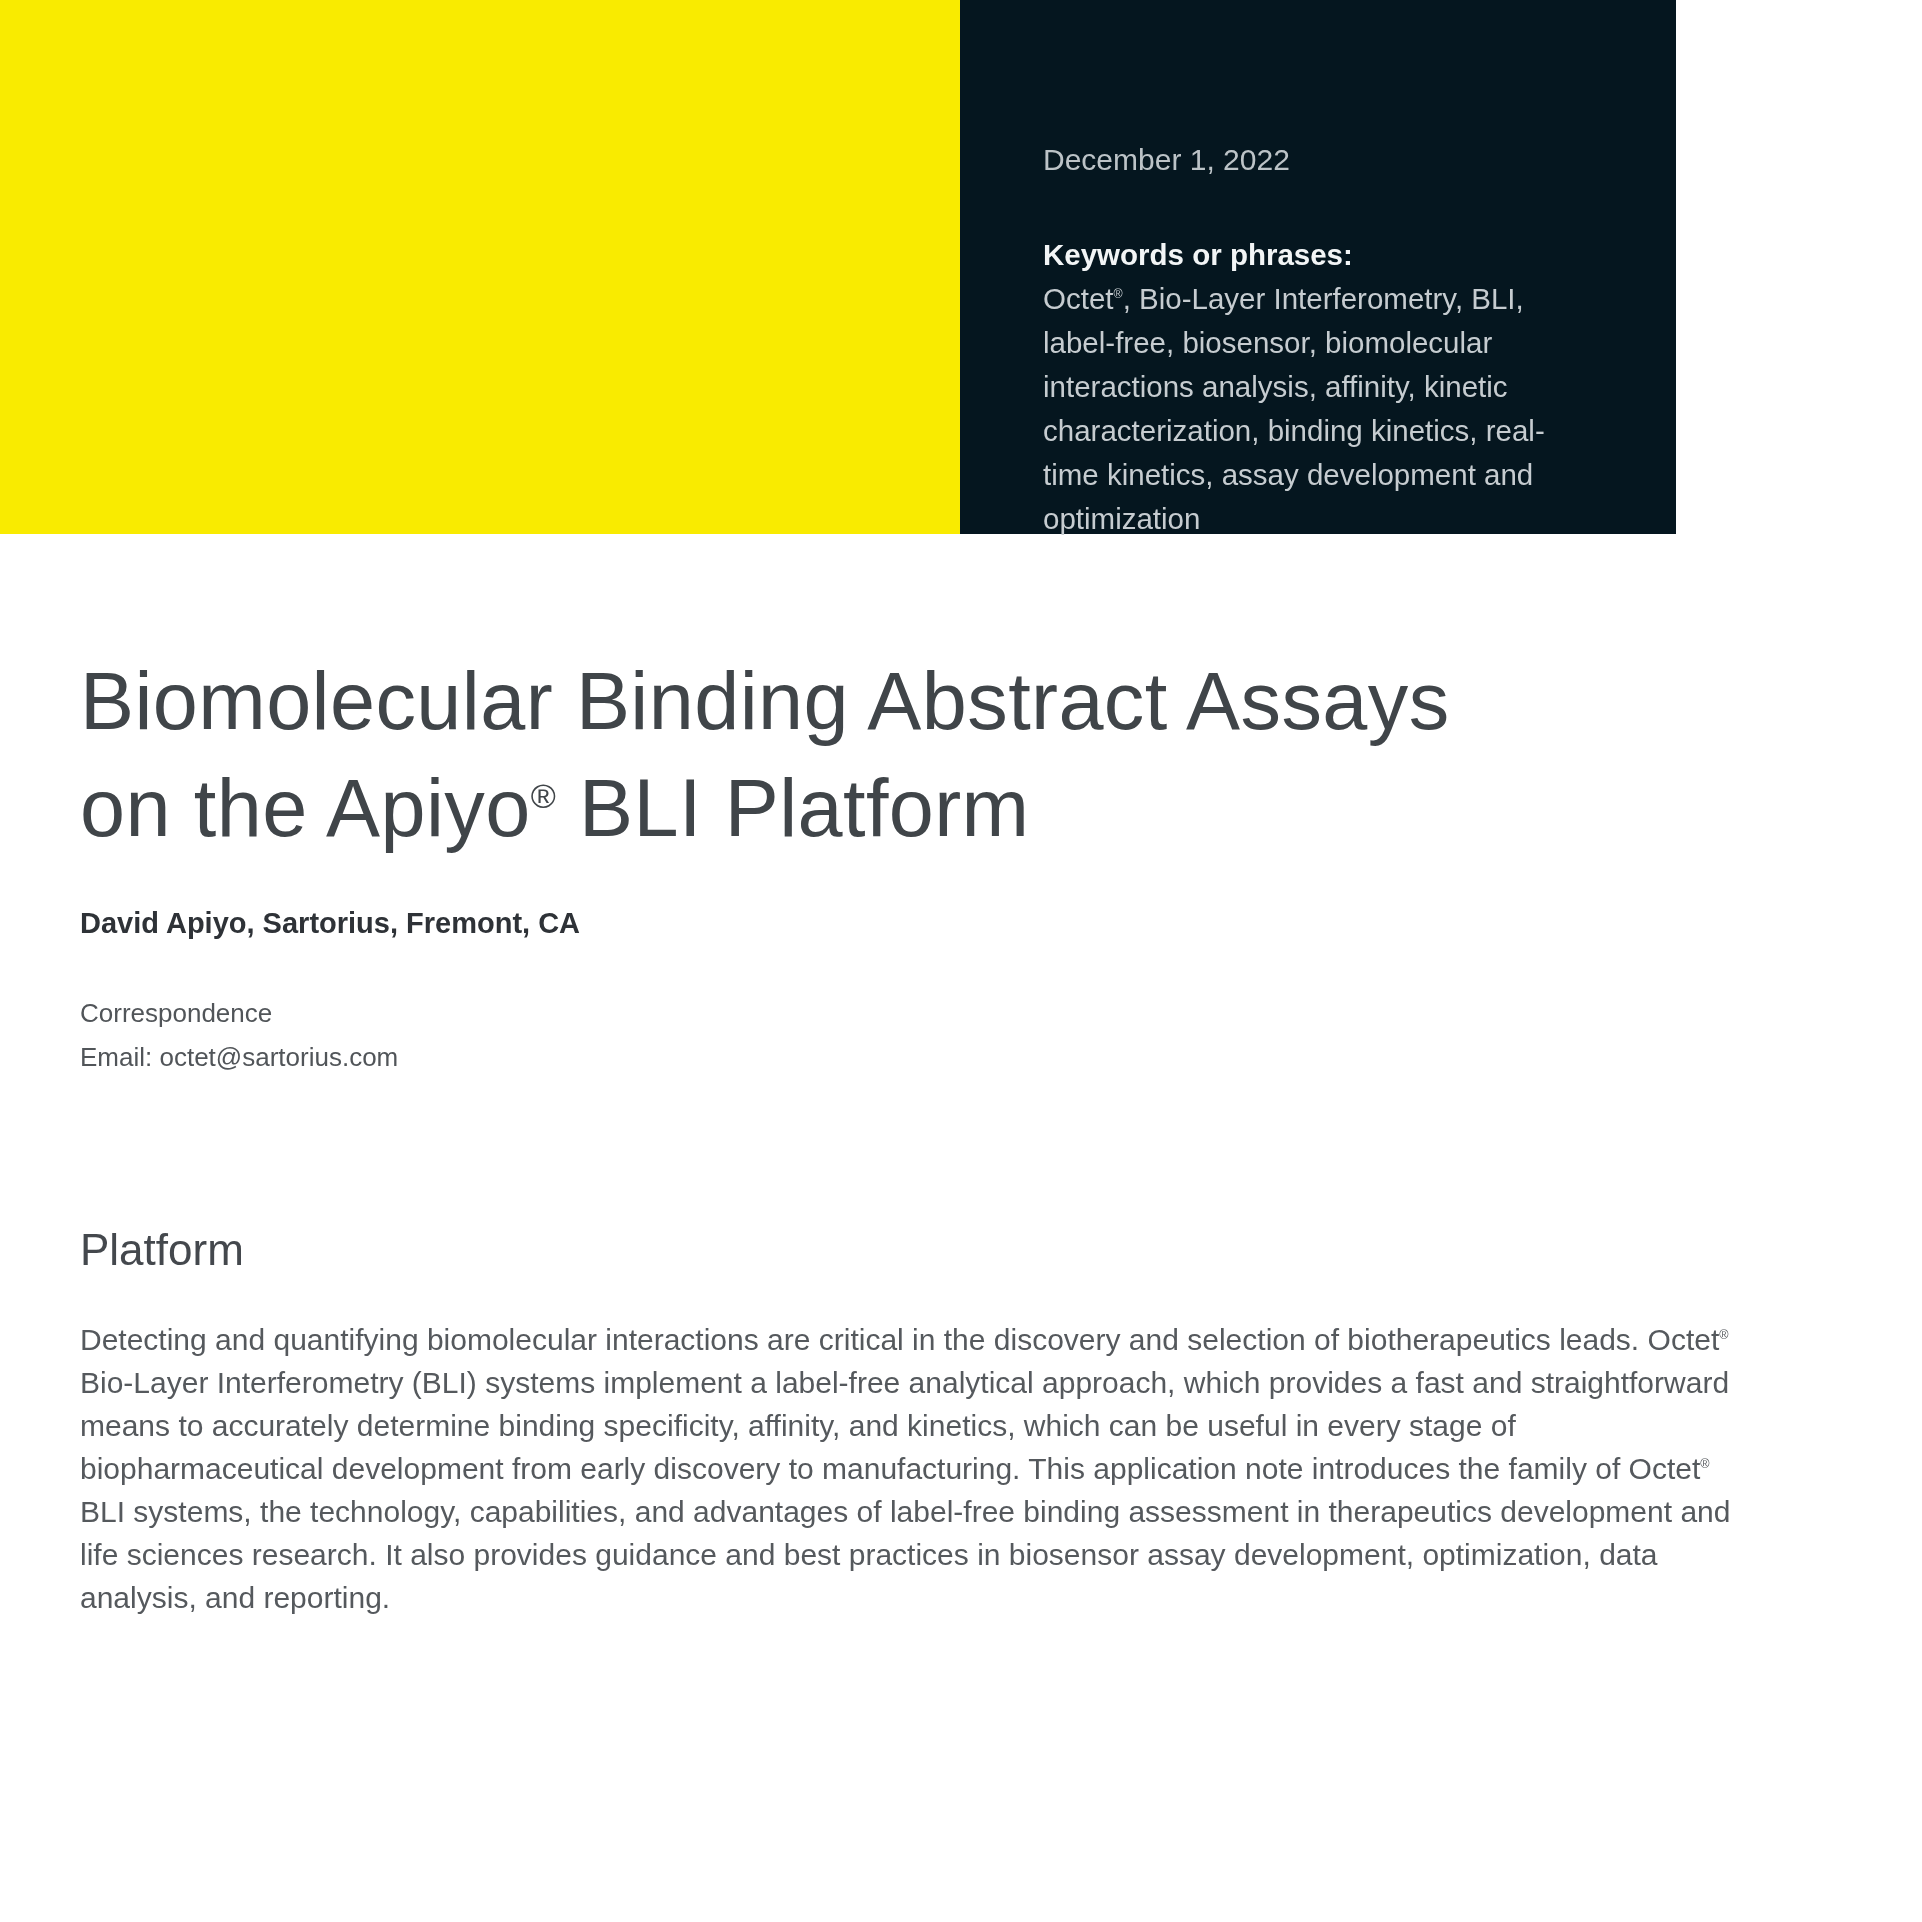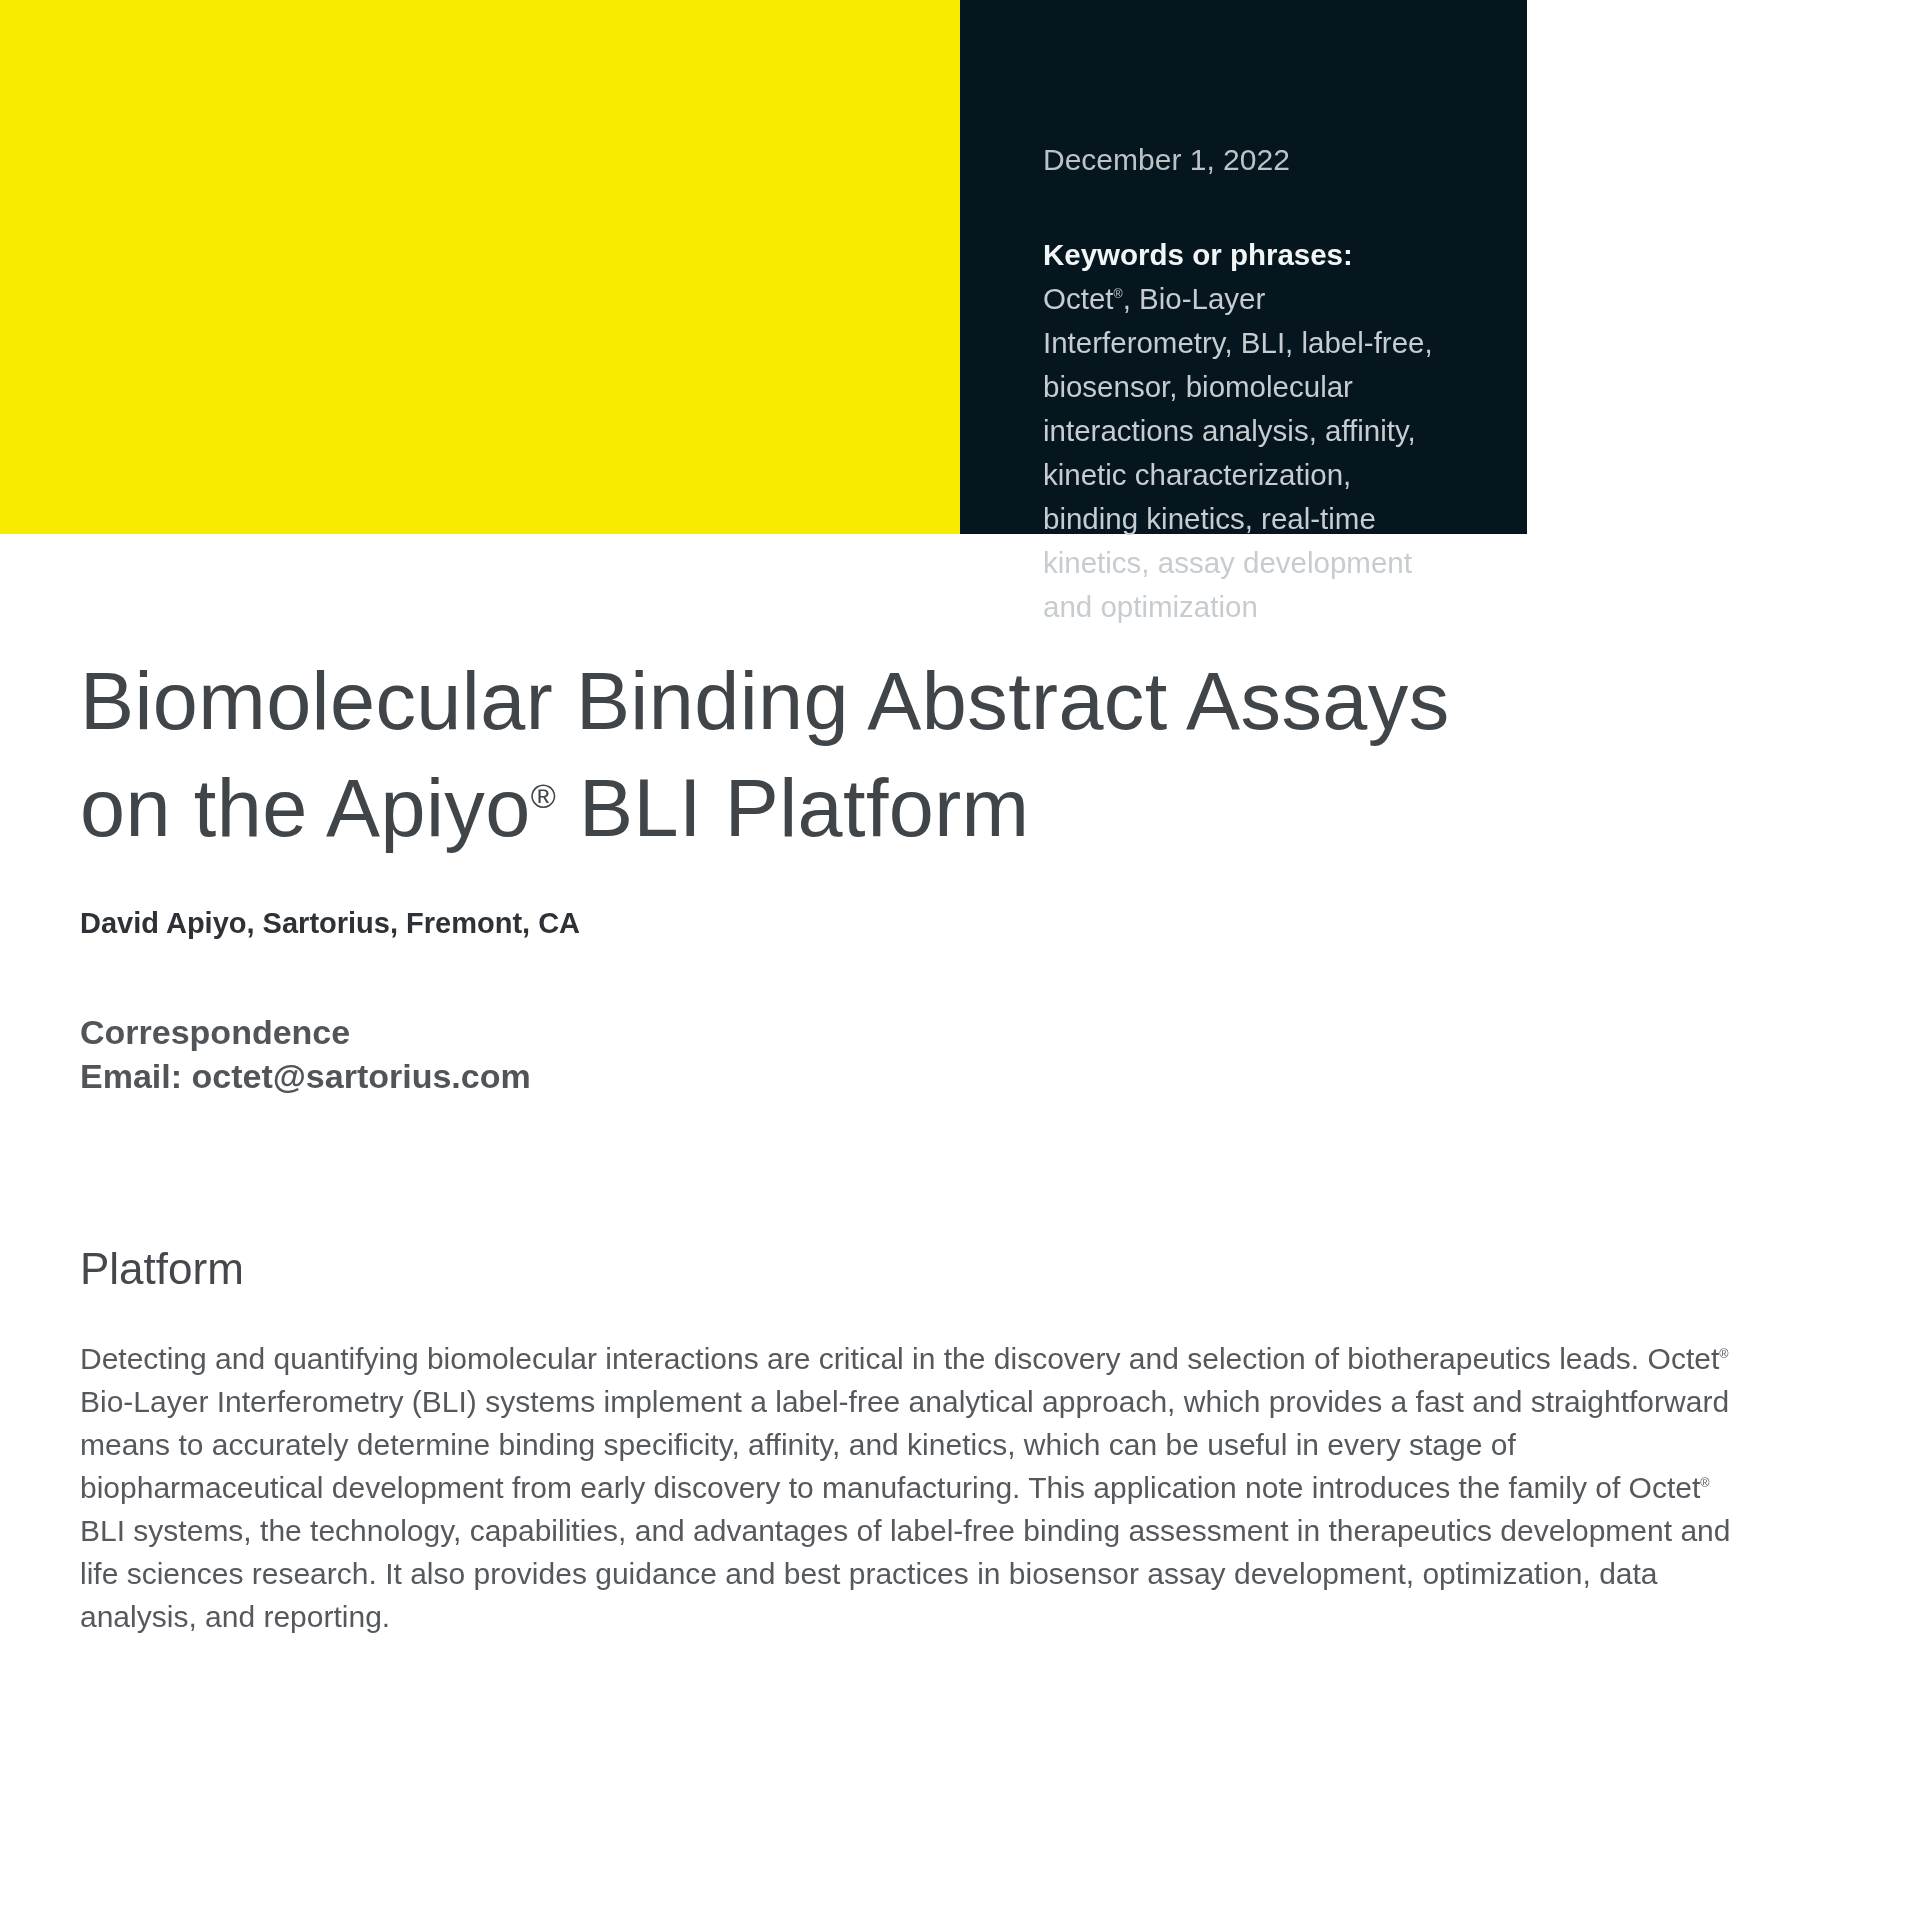--- a/index.html
+++ b/index.html
@@ -23,21 +23,21 @@
   body {
     width: 1923px;
     height: 1923px;
     background: var(--page_bg);
     font-family: "Liberation Sans", "DejaVu Sans", sans-serif;
     overflow: hidden;
   }
   
   .header-band {
     display: flex;
-    width: 1527px;
+    width: 1676px;
     height: 534px;
   }
   .yellow-block {
     width: 960px;
     height: 534px;
     background: var(--yellow_block);
     flex: 0 0 auto;
   }
   .dark-block {
     flex: 1 1 auto;
@@ -83,25 +83,25 @@
     letter-spacing: 0.4px;
   }
   .author-line {
     margin-top: 43px;
     color: var(--author_text);
     font-size: 29px;
     line-height: 37px;
     font-weight: 700;
   }
   .correspondence {
-    margin-top: 68px;
+    margin-top: 49px;
     color: var(--correspondence_text);
-    font-size: 34px;
+    font-size: 26px;
     line-height: 44px;
-    font-weight: 700;
+    font-weight: 400;
   }
   .abstract-heading {
     margin: 145px 0 0 0;
     color: var(--heading_text);
     font-size: 44px;
     line-height: 52px;
     font-weight: 300;
   }
   .abstract-body {
     margin-top: 42px;

